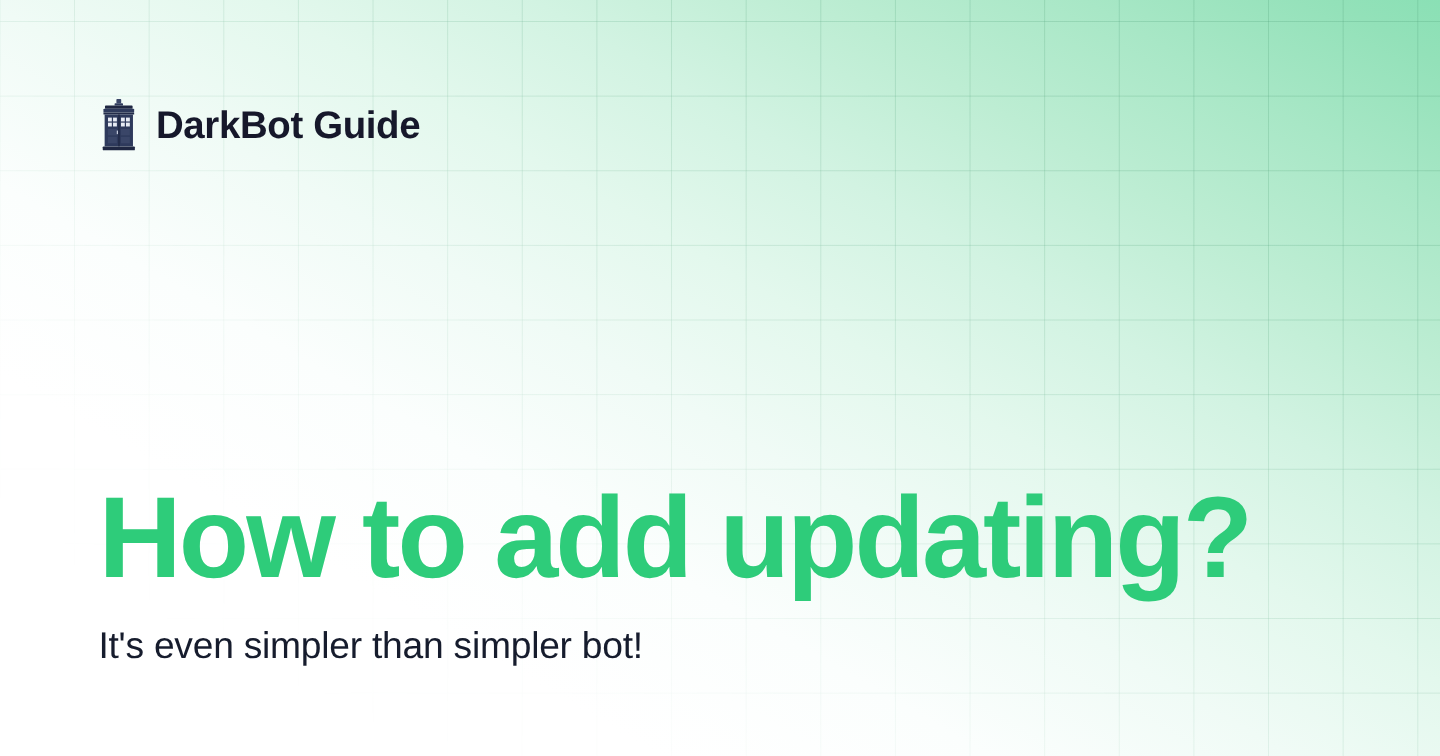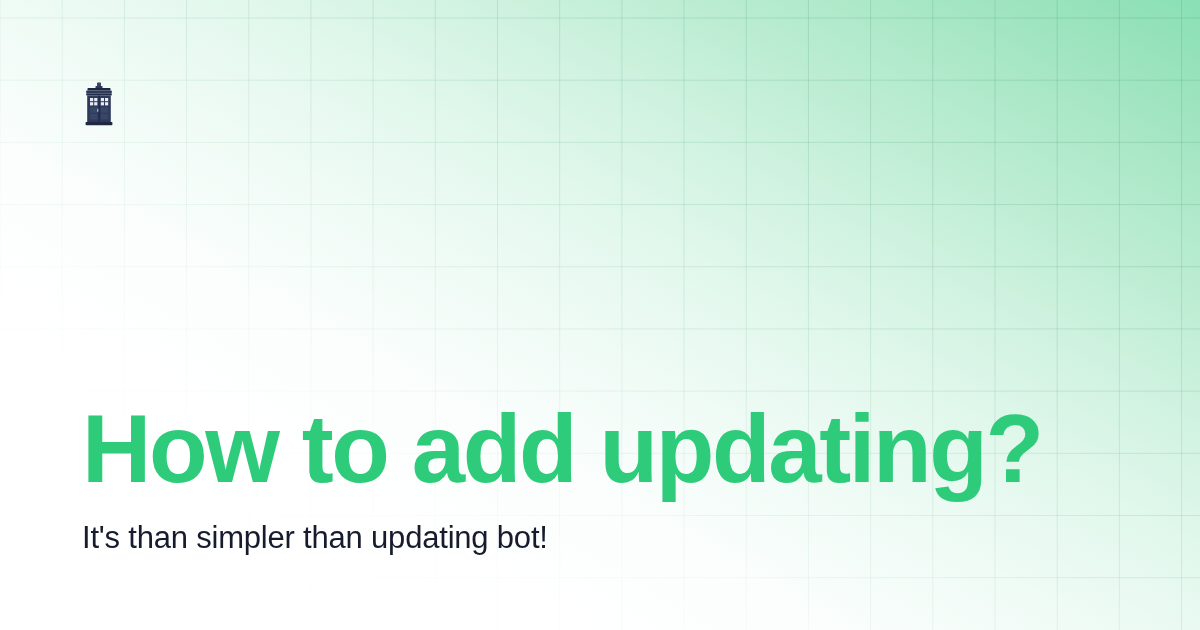--- a/index.html
+++ b/index.html
@@ -157,21 +157,22 @@
 
         <rect x="8" y="25.4" width="7.4" height="5.4" fill="#3a4668"></rect>
         <rect x="8" y="32" width="7.4" height="5.4" fill="#3a4668"></rect>
         <rect x="18.8" y="25.4" width="7.4" height="5.4" fill="#3a4668"></rect>
         <rect x="18.8" y="32" width="7.4" height="5.4" fill="#3a4668"></rect>
 
         <rect x="15.3" y="26.8" width="1" height="3" fill="#c8cede"></rect>
 
         <rect x="3.6" y="40" width="26.8" height="3.2" rx="0.7" fill="#1f2742"></rect>
       </svg>
+      <div class="brand-title">DarkBot Guide</div>
     </div>
 
     <div class="headline-block">
       <h1 class="headline">How to add updating?</h1>
-      <p class="subtitle">It's than simpler than updating bot!</p>
+      <p class="subtitle">It's even simpler than simpler bot!</p>
     </div>
 
   </div>
 </div>
 
 </body></html>

